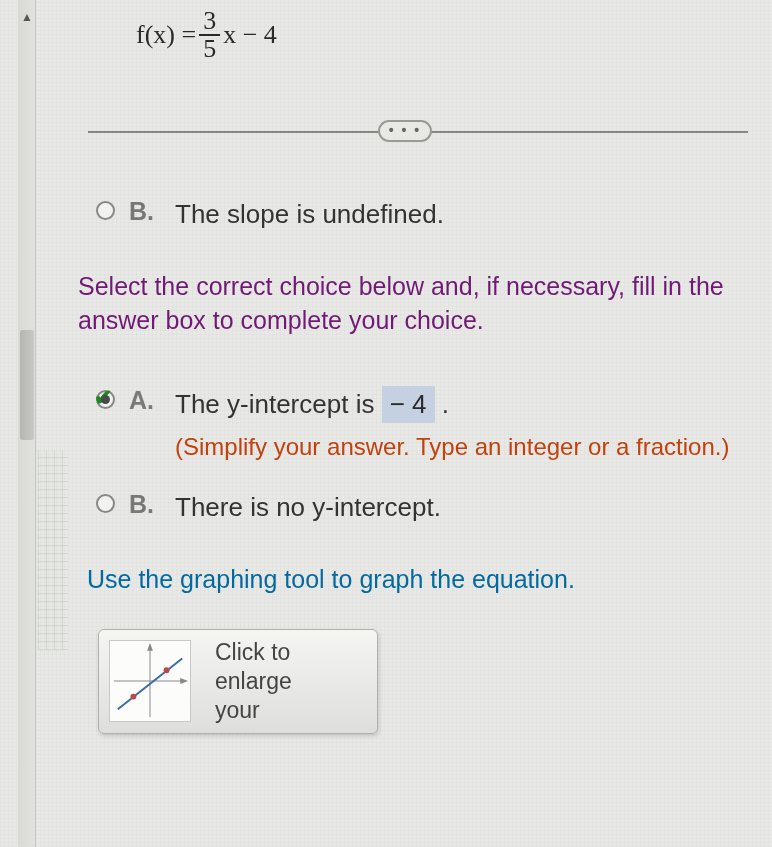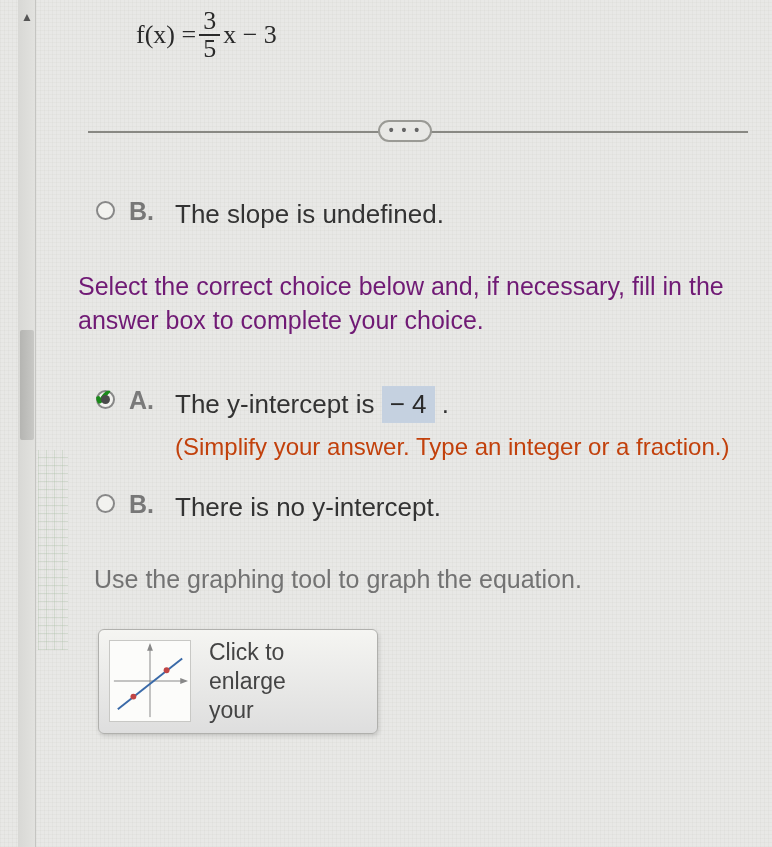--- a/index.html
+++ b/index.html
@@ -187,22 +187,22 @@
       align-items: flex-start;
     }
     .option-a-content {
       flex: 1;
     }
     .option-b2 {
       margin-top: 28px;
     }
     .graph-instruction {
       font-size: 25px;
-      color: #737373;
-      margin-left: 26px;
+      color: #0369a1;
+      margin-left: 19px;
       margin-top: 40px;
     }
     .graph-button {
       display: flex;
       align-items: center;
       margin-left: 30px;
       margin-top: 35px;
       width: 280px;
       height: 105px;
       background: linear-gradient(to bottom, #f5f5f2, #dedede);
@@ -219,21 +219,21 @@
       border: 1px solid #c8c8c5;
       position: relative;
     }
     .graph-thumb svg {
       width: 100%;
       height: 100%;
     }
     .graph-label {
       font-size: 23px;
       color: #444;
-      margin-left: 18px;
+      margin-left: 24px;
       line-height: 1.25;
     }
     .side-grid {
       position: absolute;
       left: 38px;
       top: 450px;
       width: 30px;
       height: 200px;
       background-image: 
         repeating-linear-gradient(0deg, rgba(170,190,165,0.35) 0px, rgba(170,190,165,0.35) 1px, transparent 1px, transparent 8px),
@@ -251,21 +251,21 @@
 <div class="side-grid"></div>
 
 <div class="content">
 
   <div class="equation">
     <span>f(x) =</span>
     <span class="fraction">
       <span class="num">3</span>
       <span class="den">5</span>
     </span>
-    <span>x − 3</span>
+    <span>x − 4</span>
   </div>
 
   <div class="divider-row">
     <div class="hr-line"></div>
     <div class="dots-pill">• • •</div>
   </div>
 
   <div class="option-row">
     <div class="radio"></div>
     <div class="option-letter">B.</div>

